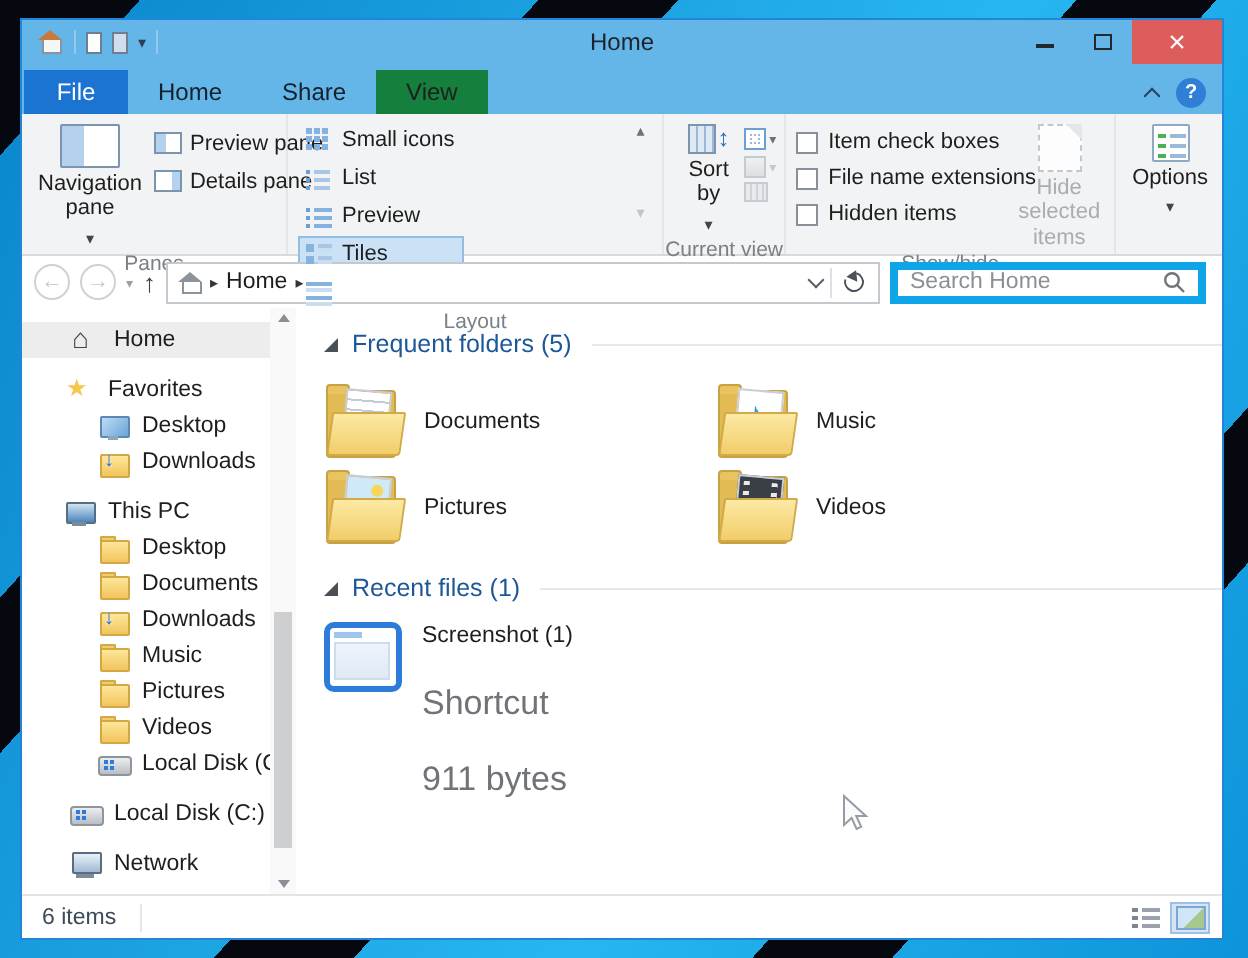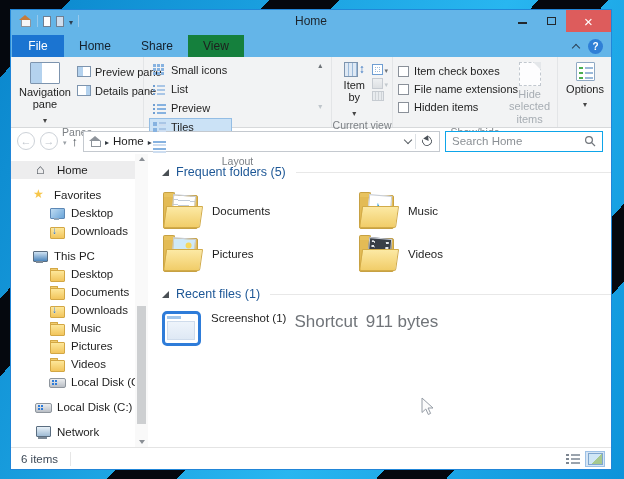--- a/index.html
+++ b/index.html
@@ -95,21 +95,21 @@
   .bc-home{position:relative;width:12px;height:11px;flex:none}
   .bc-home::before{content:"";position:absolute;left:0;top:0;border-left:6px solid transparent;border-right:6px solid transparent;border-bottom:5px solid #8d939a}
   .bc-home::after{content:"";position:absolute;left:2px;top:5px;width:8px;height:5px;background:#fff;border:1px solid #8d939a;border-top:0}
   .bc-sep::before{content:"▸";font-size:8px;color:#2f363d}
   .crumb-label{font-size:11.5px}
   .crumb-fill{flex:1}
   .chev-dn{width:6px;height:6px;border-right:1.4px solid #5a6066;border-bottom:1.4px solid #5a6066;transform:rotate(45deg);margin-top:-3px}
   .vdiv{width:1px;height:15px;background:#dde1e5}
   .refresh-g{position:relative;width:10px;height:10px;border:1.4px solid #4a5158;border-radius:50%;border-top-color:transparent;transform:rotate(-30deg);margin:0 2px}
   .refresh-g::before{content:"";position:absolute;top:-4px;right:-2px;border:3px solid transparent;border-bottom:5px solid #4a5158;transform:rotate(55deg)}
-  .searchbox{width:158px;height:21px;border:1px solid #0ea5e9;background:#fff;display:flex;align-items:center;padding:0 6px;gap:4px;flex:none}
+  .searchbox{width:158px;height:21px;border:4px solid #0ea5e9;background:#fff;display:flex;align-items:center;padding:0 6px;gap:4px;flex:none}
   .searchbox input{border:0;outline:0;flex:1;min-width:0;font-family:inherit;font-size:11.5px;color:#333;background:transparent}
   .searchbox input::placeholder{color:#8b9095}
   
   .content{flex:1;display:flex;min-height:0}
   .sidebar{width:137px;flex:none;padding-top:7px;position:relative;overflow:hidden}
   .side-item{height:18px;display:flex;align-items:center;gap:6px;padding-left:24px;white-space:nowrap}
   .side-item.d1{padding-left:38px}
   .side-item.group{padding-left:21px}
   .side-item.gap{margin-top:7px}
   .side-item.selected{background:#ededee}
@@ -150,21 +150,21 @@
   .icon-pictures .sheet{background:linear-gradient(180deg,#cfe9f8 0 58%,#8fc97e 58%)}
   .icon-pictures .sheet::before{content:"";position:absolute;right:3px;top:3px;width:6px;height:6px;border-radius:50%;background:#f6d75c}
   .icon-screenshots .sheet::before{content:"";position:absolute;inset:3px;background:linear-gradient(135deg,#e8a03a,#c23b2e 55%,#7a9a3a)}
   .icon-videos .sheet{background:#3a3f46}
   .icon-videos .sheet::before{content:"";position:absolute;left:2px;top:2px;bottom:2px;width:3px;background:repeating-linear-gradient(180deg,#e8eaec 0 2px,#3a3f46 2px 5px)}
   .icon-videos .sheet::after{content:"";position:absolute;right:2px;top:2px;bottom:2px;width:3px;background:repeating-linear-gradient(180deg,#e8eaec 0 2px,#3a3f46 2px 5px)}
   .recent-item{display:flex;gap:10px;margin-top:7px}
   .file-ic{position:relative;width:39px;height:35px;flex:none;border:3px solid #2e7cd9;border-radius:5px;background:#fff}
   .file-ic::before{content:"";position:absolute;left:2px;top:2px;width:14px;height:3px;background:#9fc5ec}
   .file-ic::after{content:"";position:absolute;left:2px;top:7px;right:3px;bottom:3px;background:linear-gradient(180deg,#eef4fb,#dfe9f5);border:1px solid #cfdcec}
-  .file-meta{display:flex;flex-direction:row;gap:8px;padding-top:1px}
+  .file-meta{display:flex;flex-direction:column;gap:18px;padding-top:1px}
   .fname{font-size:11.5px;color:#1e1e1e}
   .fsub{font-size:17px;color:#707479}
   
   .statusbar{height:22px;border-top:1px solid #e4e4e4;display:flex;align-items:center;padding:0 6px 0 10px;flex:none}
   .scount{font-size:11.5px;color:#3e4a58}
   .sdiv{width:1px;height:14px;background:#e6e6e6;margin-left:12px}
   .sb-icons{margin-left:auto;display:flex;align-items:center;gap:5px}
   .sb-ic-list{width:14px;height:12px;position:relative}
   .sb-ic-list::before{content:"";position:absolute;left:0;top:1px;width:3px;height:2px;background:#7d8691;box-shadow:0 4px 0 #7d8691,0 8px 0 #7d8691}
   .sb-ic-list::after{content:"";position:absolute;left:5px;top:1px;width:9px;height:2px;background:#9aa3ad;box-shadow:0 4px 0 #9aa3ad,0 8px 0 #9aa3ad}
@@ -278,21 +278,21 @@
         <div class="rlabel">Layout</div>
       </div>
 
       <div class="rgroup g-current">
         <div class="rbody">
           <div class="bigbtn">
             <span class="sort-ic-row">
                 <span class="ic-sort"></span>
                 <span class="updown"></span>
               </span>
-            <span class="lbl">Item by</span>
+            <span class="lbl">Sort by</span>
             <span class="car"></span>
           </div>
           <div class="col">
             <span style="display:flex;gap:2px;align-items:center">
                 <span class="ic-group"></span>
                 <span class="mini-caret"></span>
               </span>
             <span style="display:flex;gap:2px;align-items:center">
                 <span class="ic-gray1"></span>
                 <span class="mini-caret dis"></span>

